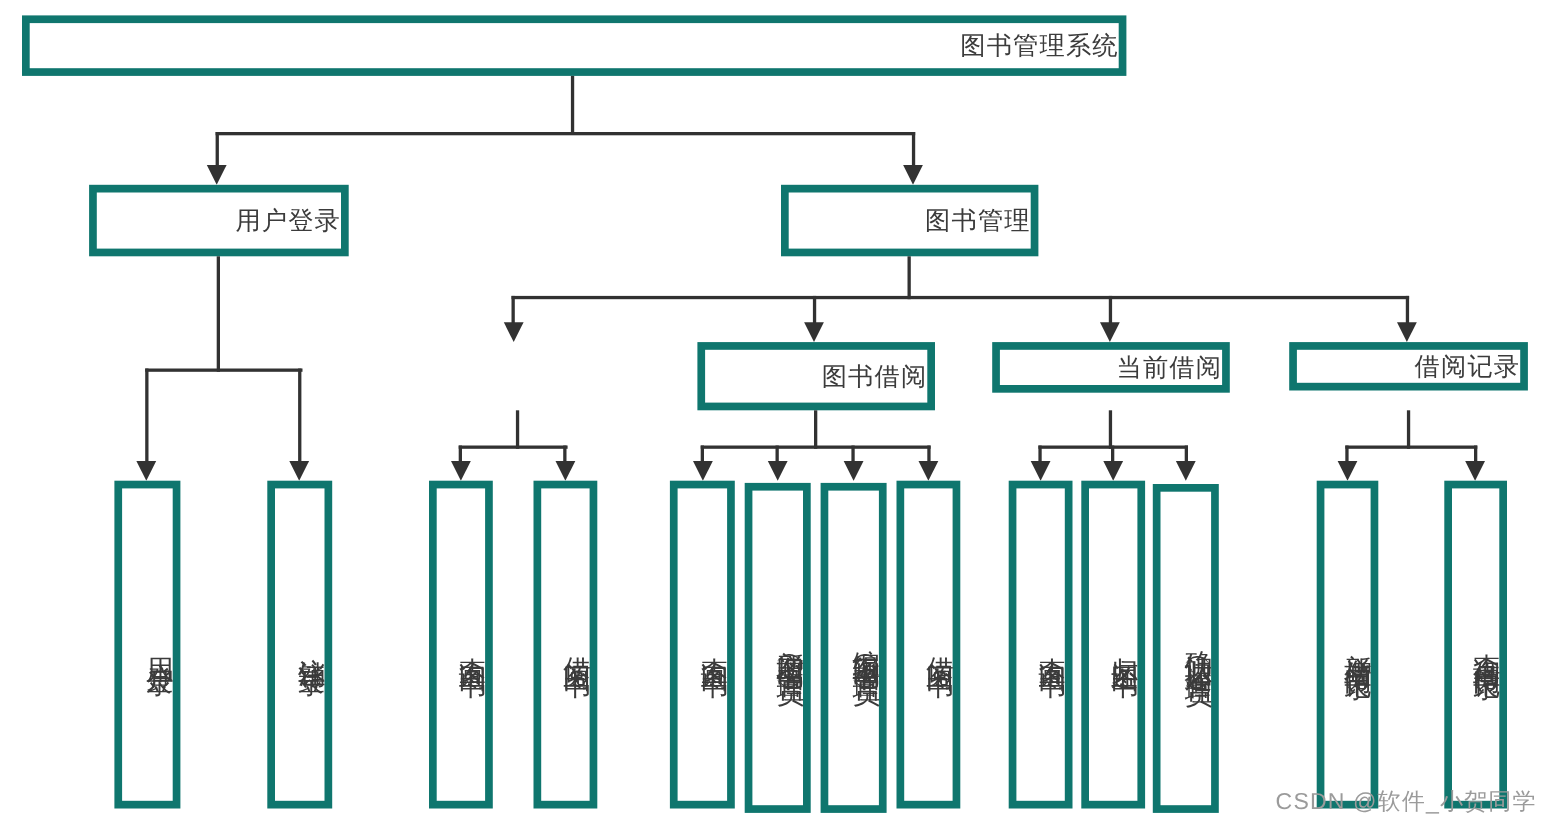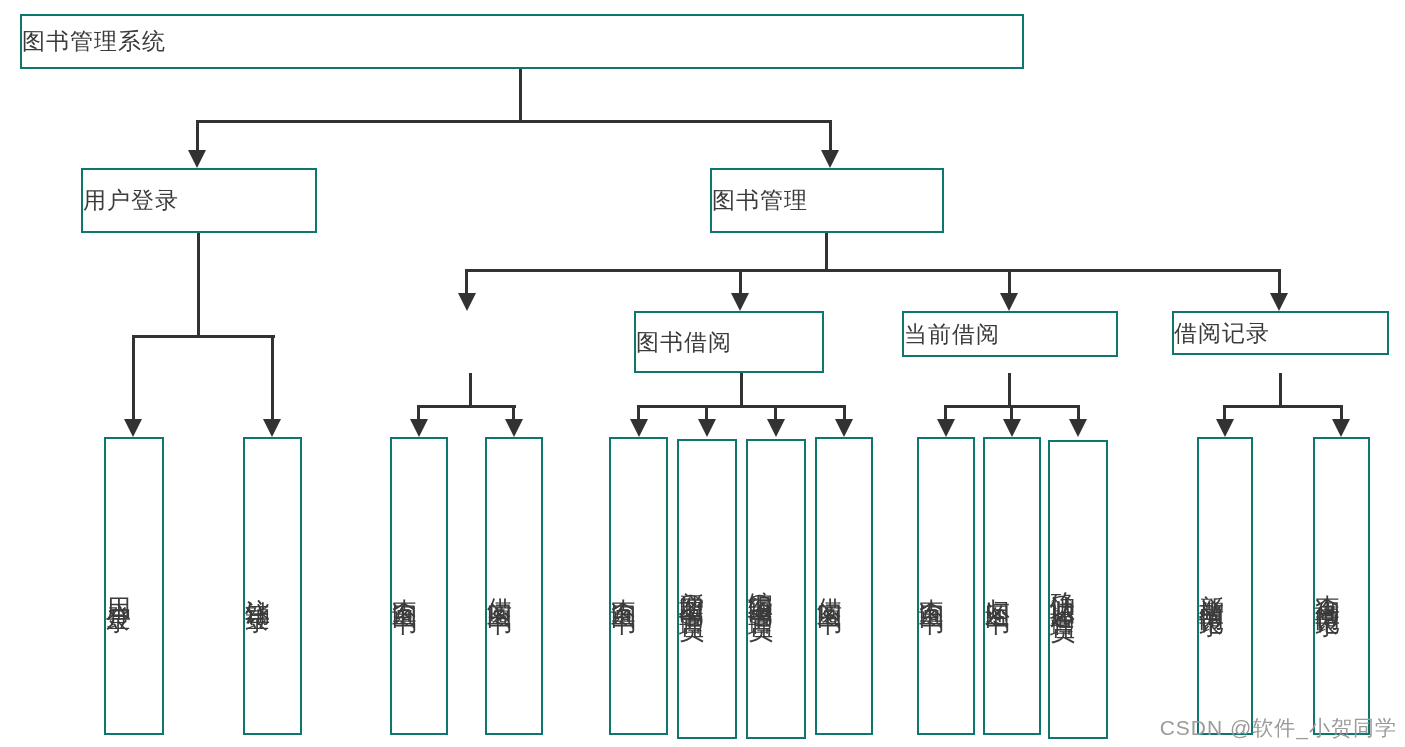--- a/index.html
+++ b/index.html
@@ -11,25 +11,25 @@
     position: relative;
     width: 1405px;
     height: 747px;
     background: #ffffff;
     font-family: "Liberation Sans", sans-serif;
     overflow: hidden;
   }
   .box {
     position: absolute;
     box-sizing: border-box;
-    border: 2px solid #0f766e;
+    border: 7px solid #0f766e;
     background: #ffffff;
     display: flex;
     align-items: center;
-    justify-content: flex-start;
+    justify-content: flex-end;
     color: #3b3b3b;
   }
   .hbox span {
     font-size: 23px;
     letter-spacing: 1px;
     white-space: nowrap;
   }
   .vbox span {
     writing-mode: vertical-rl;
     font-size: 25px;
@@ -95,21 +95,21 @@
   <div class="hline" style="left:465px; top:269px; width:816px;"></div>
   <div class="vline" style="left:465px; top:269px; height:26px;"></div>
   <div class="arrowhead" style="left:458px; top:293px;"></div>
   <div class="vline" style="left:739px; top:269px; height:26px;"></div>
   <div class="arrowhead" style="left:731px; top:293px;"></div>
   <div class="vline" style="left:1008px; top:269px; height:26px;"></div>
   <div class="arrowhead" style="left:1000px; top:293px;"></div>
   <div class="vline" style="left:1278px; top:269px; height:26px;"></div>
   <div class="arrowhead" style="left:1270px; top:293px;"></div>
 
-  <div class="box hbox" style="left:634px; top:311px; width:190px; height:62px;">
+  <div class="box hbox" style="left:634px; top:311px; width:216px; height:62px;">
     <span>图书借阅</span>
   </div>
   <div class="box hbox" style="left:902px; top:311px; width:216px; height:46px;">
     <span>当前借阅</span>
   </div>
   <div class="box hbox" style="left:1172px; top:311px; width:217px; height:44px;">
     <span>借阅记录</span>
   </div>
 
   <div class="vline" style="left:469px; top:373px; height:35px;"></div>

